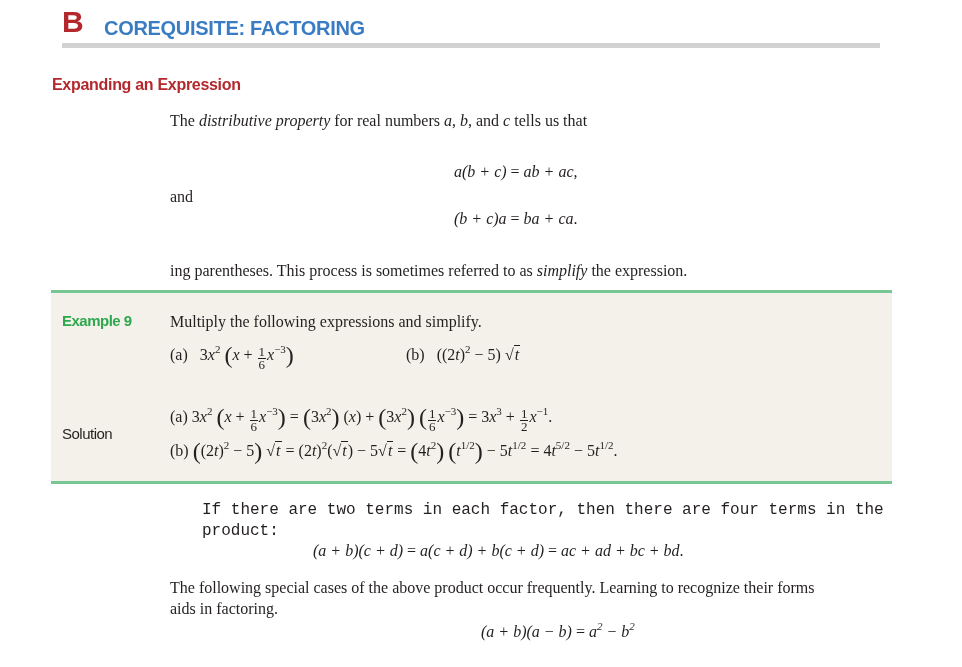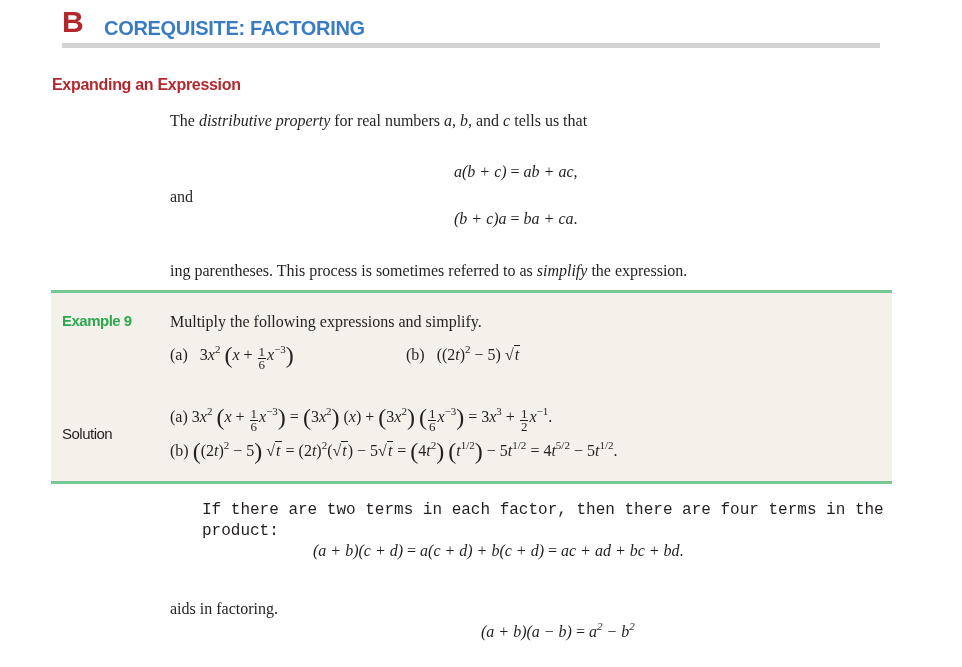--- a/index.html
+++ b/index.html
@@ -55,15 +55,15 @@
 <div class="abs sol-label" style="left:62px;top:408px;margin-top:17px;">Solution</div>
 
 <div class="abs eq" style="left:170px;top:406px;">(a) 3<i>x</i><sup>2</sup> <span class="big">(</span><i>x</i> + <span class="frac"><span class="n">1</span><span class="d">6</span></span><i>x</i><sup>−3</sup><span class="big">)</span> = <span class="big">(</span>3<i>x</i><sup>2</sup><span class="big">)</span> (<i>x</i>) + <span class="big">(</span>3<i>x</i><sup>2</sup><span class="big">)</span> <span class="big">(</span><span class="frac"><span class="n">1</span><span class="d">6</span></span><i>x</i><sup>−3</sup><span class="big">)</span> = 3<i>x</i><sup>3</sup> + <span class="frac"><span class="n">1</span><span class="d">2</span></span><i>x</i><sup>−1</sup>.</div>
 
 <div class="abs eq" style="left:170px;top:440px;">(b) <span class="big">(</span>(2<i>t</i>)<sup>2</sup> − 5<span class="big">)</span> √<span class="ov">t</span> = (2<i>t</i>)<sup>2</sup>(√<span class="ov">t</span>) − 5√<span class="ov">t</span> = <span class="big">(</span>4<i>t</i><sup>2</sup><span class="big">)</span> <span class="big">(</span><i>t</i><sup>1/2</sup><span class="big">)</span> − 5<i>t</i><sup>1/2</sup> = 4<i>t</i><sup>5/2</sup> − 5<i>t</i><sup>1/2</sup>.</div>
 
 <div class="abs txt" style="left:202px;top:500px;font-family:Liberation Mono, monospace;">If there are two terms in each factor, then there are four terms in the product:</div>
 
 <div class="abs eq math" style="left:313px;top:540px;">(a + b)(c + d) <span class="up">=</span> a(c + d) + b(c + d) <span class="up">=</span> ac + ad + bc + bd<span class="up">.</span></div>
 
-<div class="abs txt" style="left:170px;top:577px;"><br><span>aids in factoring.</span></div>
+<div class="abs txt" style="left:170px;top:577px;"><span>The following special cases of the above product occur frequently. Learning to recognize their forms</span><br><span>aids in factoring.</span></div>
 
 <div class="abs eq math" style="left:437px;top:621px;margin-left:44px;">(a + b)(a − b) <span class="up">=</span> a<sup>2</sup> − b<sup>2</sup></div>
 
 </body></html>

